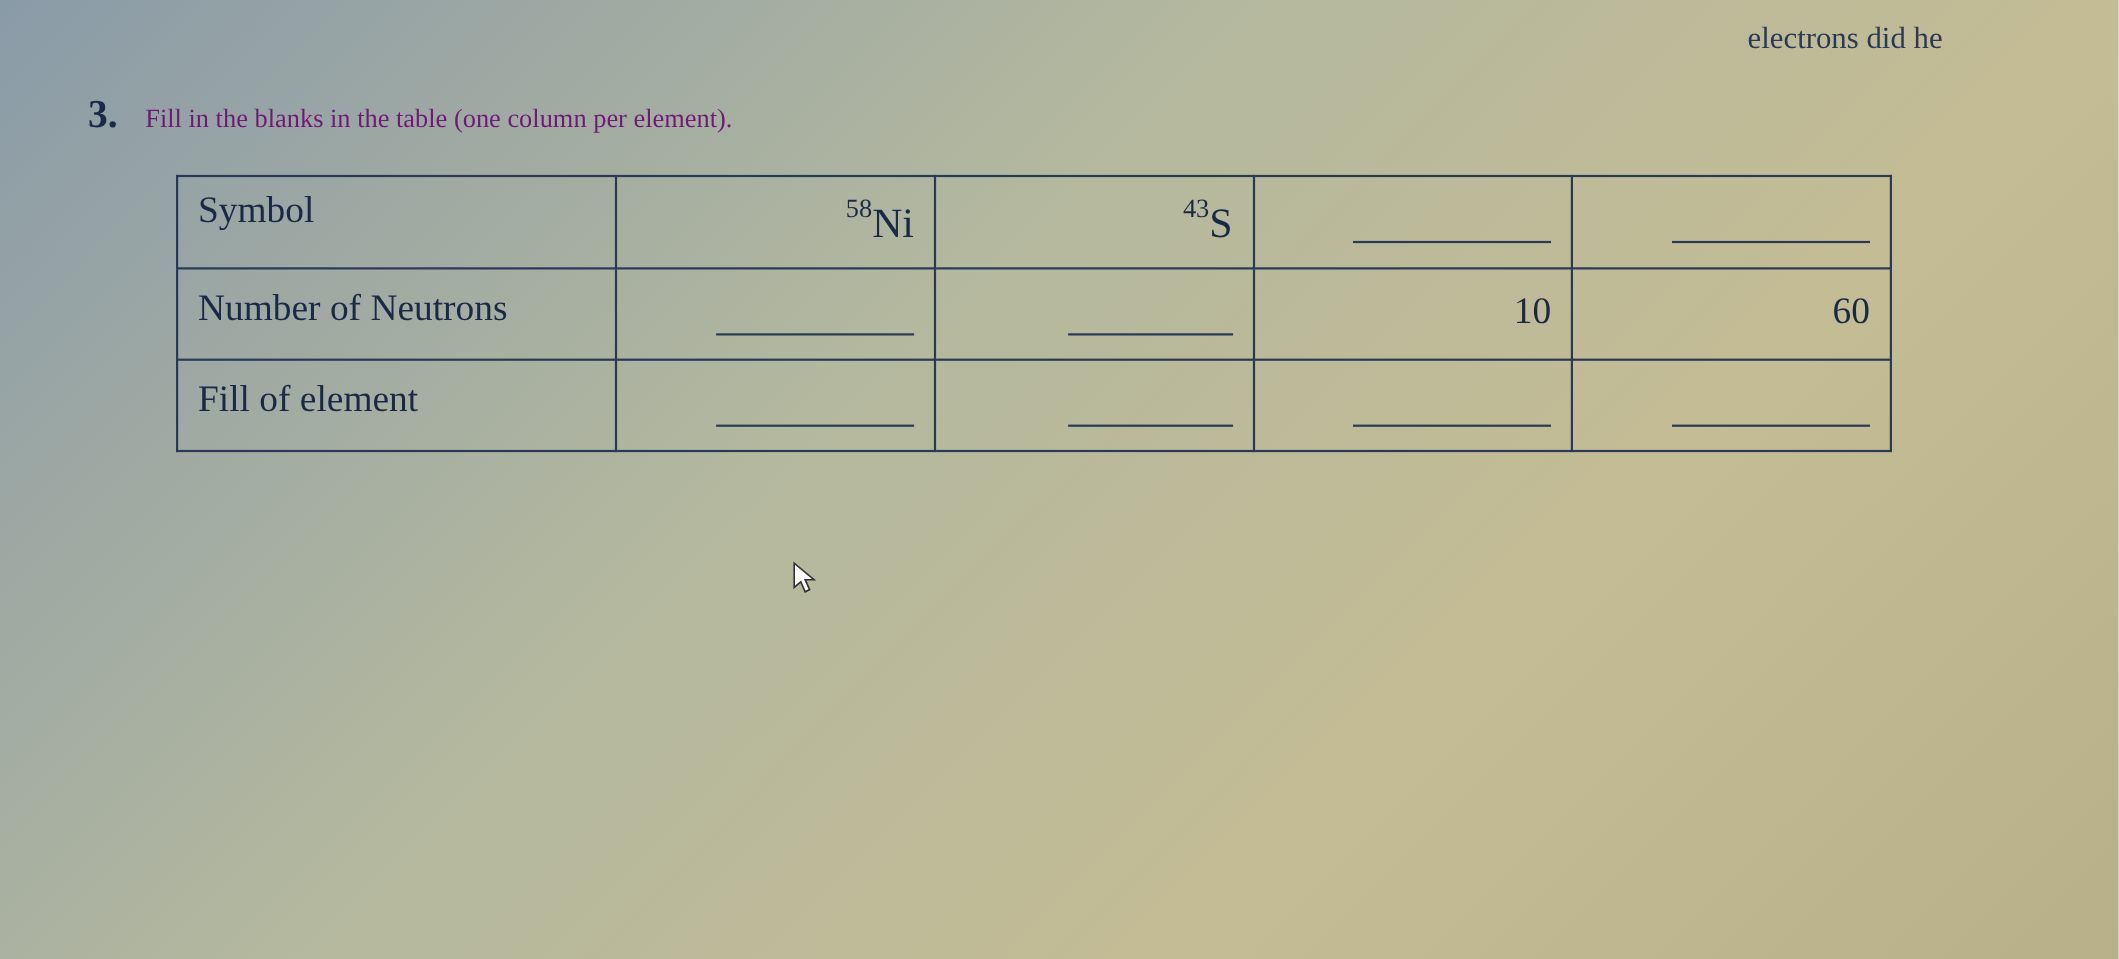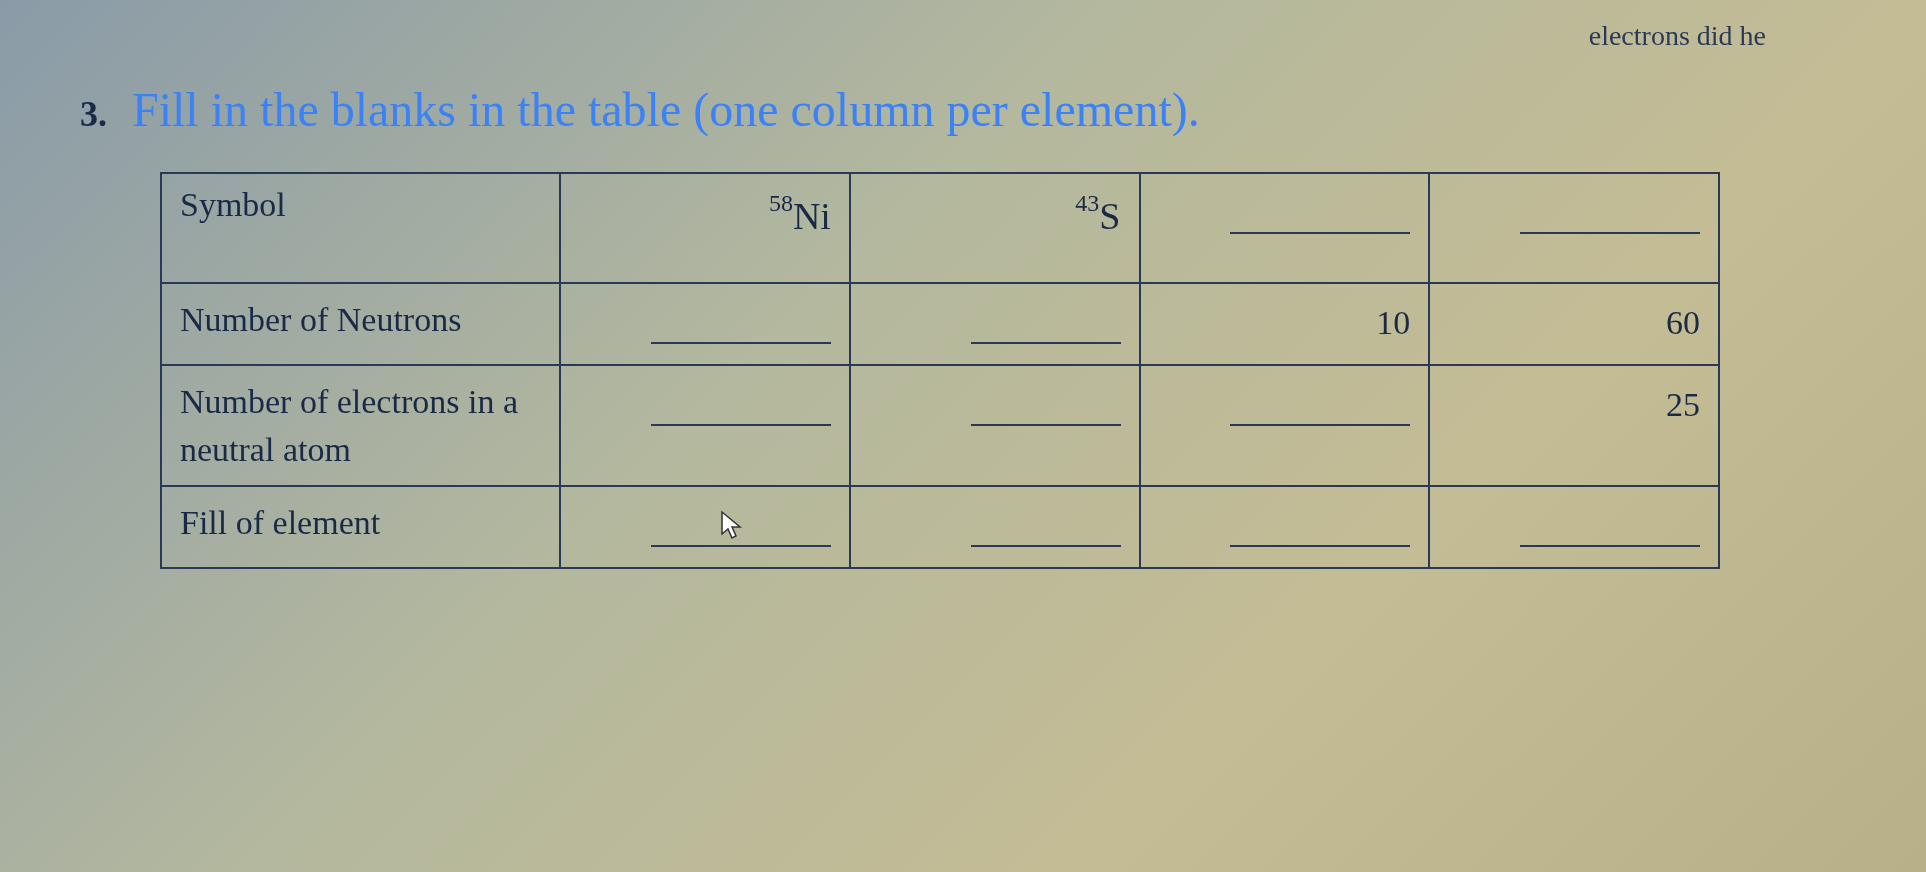--- a/index.html
+++ b/index.html
@@ -35,22 +35,22 @@
     }
     
     .question-number {
       font-size: 36px;
       font-weight: bold;
       color: #1a2a46;
       margin-right: 25px;
     }
     
     .question-text {
-      font-size: 48px;
-      color: #3b82f6;
+      font-size: 24px;
+      color: #701a75;
     }
     
     .table-container {
       margin-left: 100px;
       margin-right: 200px;
     }
     
     table {
       border-collapse: collapse;
       width: 1560px;
@@ -68,21 +68,21 @@
     .row-header {
       width: 400px;
     }
     
     .data-col {
       width: 290px;
       text-align: right;
     }
     
     .symbol-cell {
-      height: 110px;
+      height: 84px;
       position: relative;
     }
     
     .isotope {
       position: relative;
       display: inline-block;
       margin-top: 8px;
     }
     
     .mass-number {
@@ -174,35 +174,20 @@
         <span class="blank-line-short"></span>
       </td>
       <td class="data-col">
         <span class="value-text">10</span>
       </td>
       <td class="data-col">
         <span class="value-text">60</span>
       </td>
     </tr>
 
-    <tr>
-      <td class="row-header multi-line-cell">Number of electrons in a neutral atom</td>
-      <td class="data-col">
-        <span class="blank-line"></span>
-      </td>
-      <td class="data-col">
-        <span class="blank-line-short"></span>
-      </td>
-      <td class="data-col">
-        <span class="blank-line"></span>
-      </td>
-      <td class="data-col">
-        <span class="value-text">25</span>
-      </td>
-    </tr>
 
     <tr>
       <td class="row-header multi-line-cell">Fill of element</td>
       <td class="data-col">
         <span class="blank-line"></span>
       </td>
       <td class="data-col">
         <span class="blank-line-short"></span>
       </td>
       <td class="data-col">

